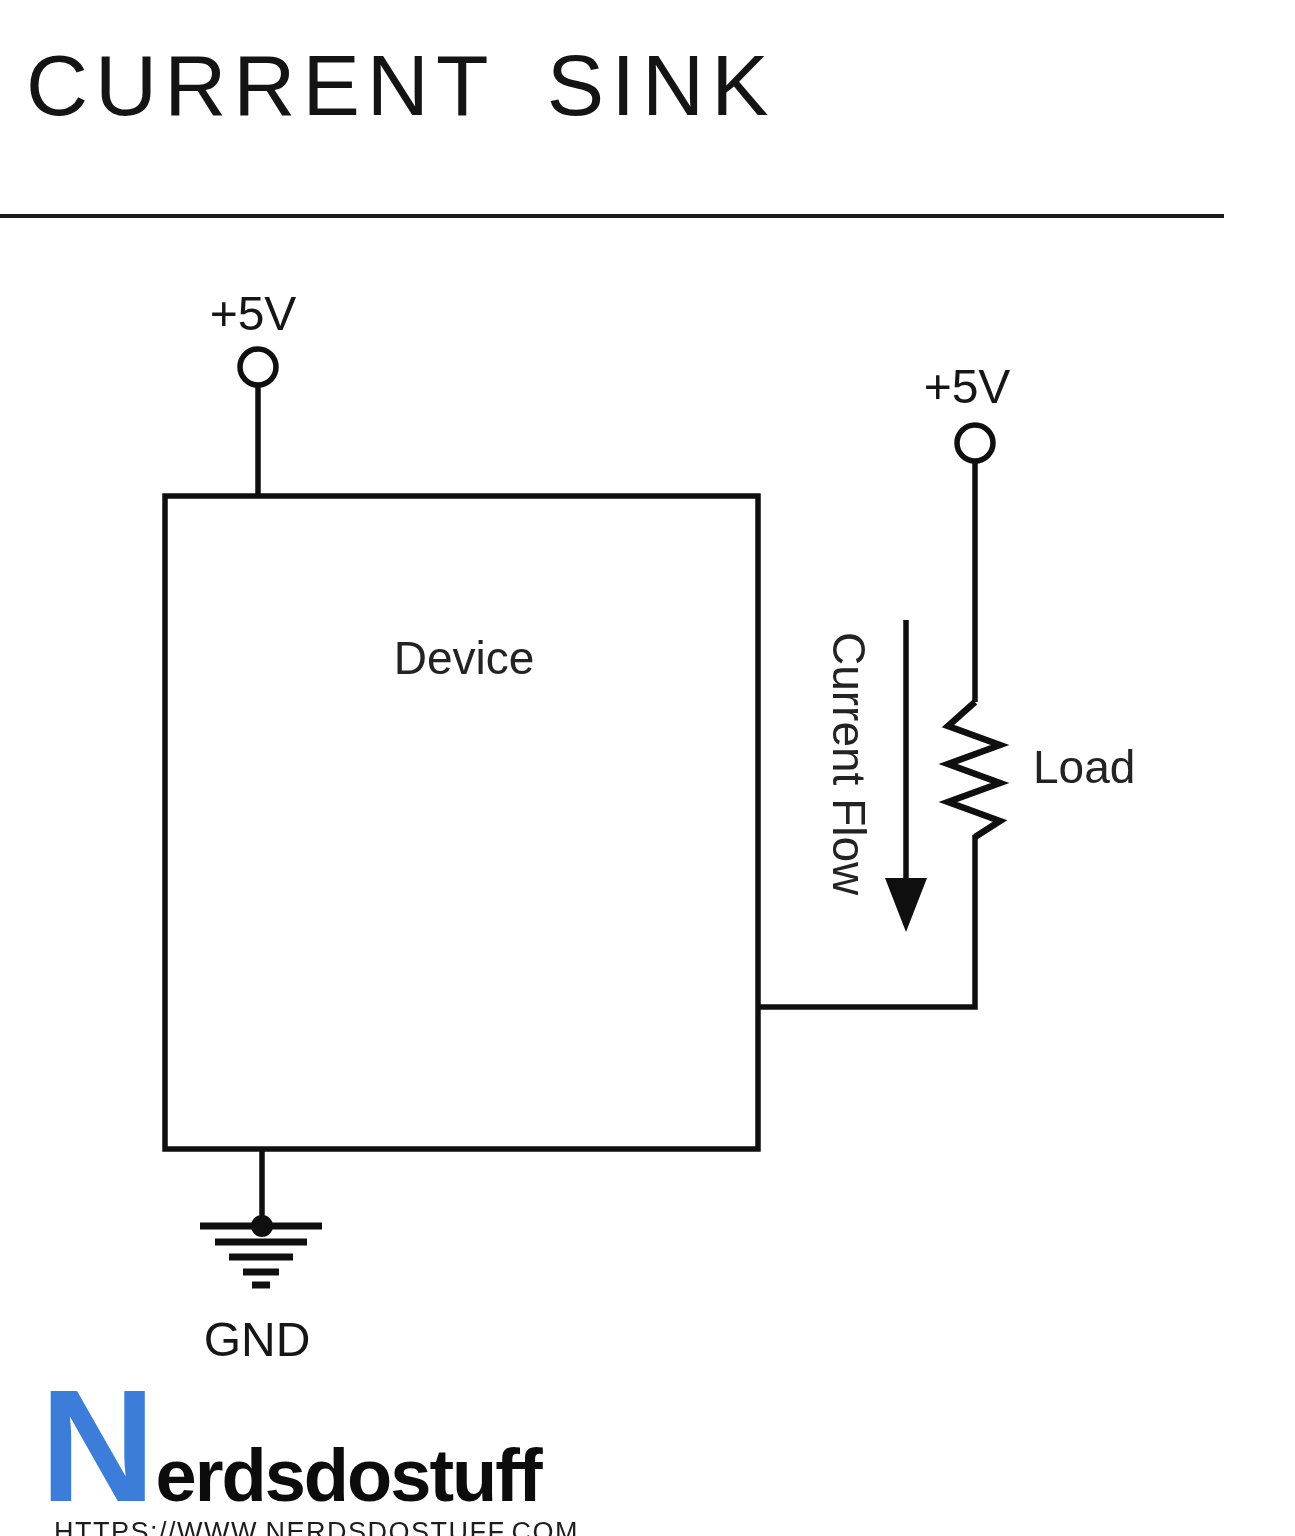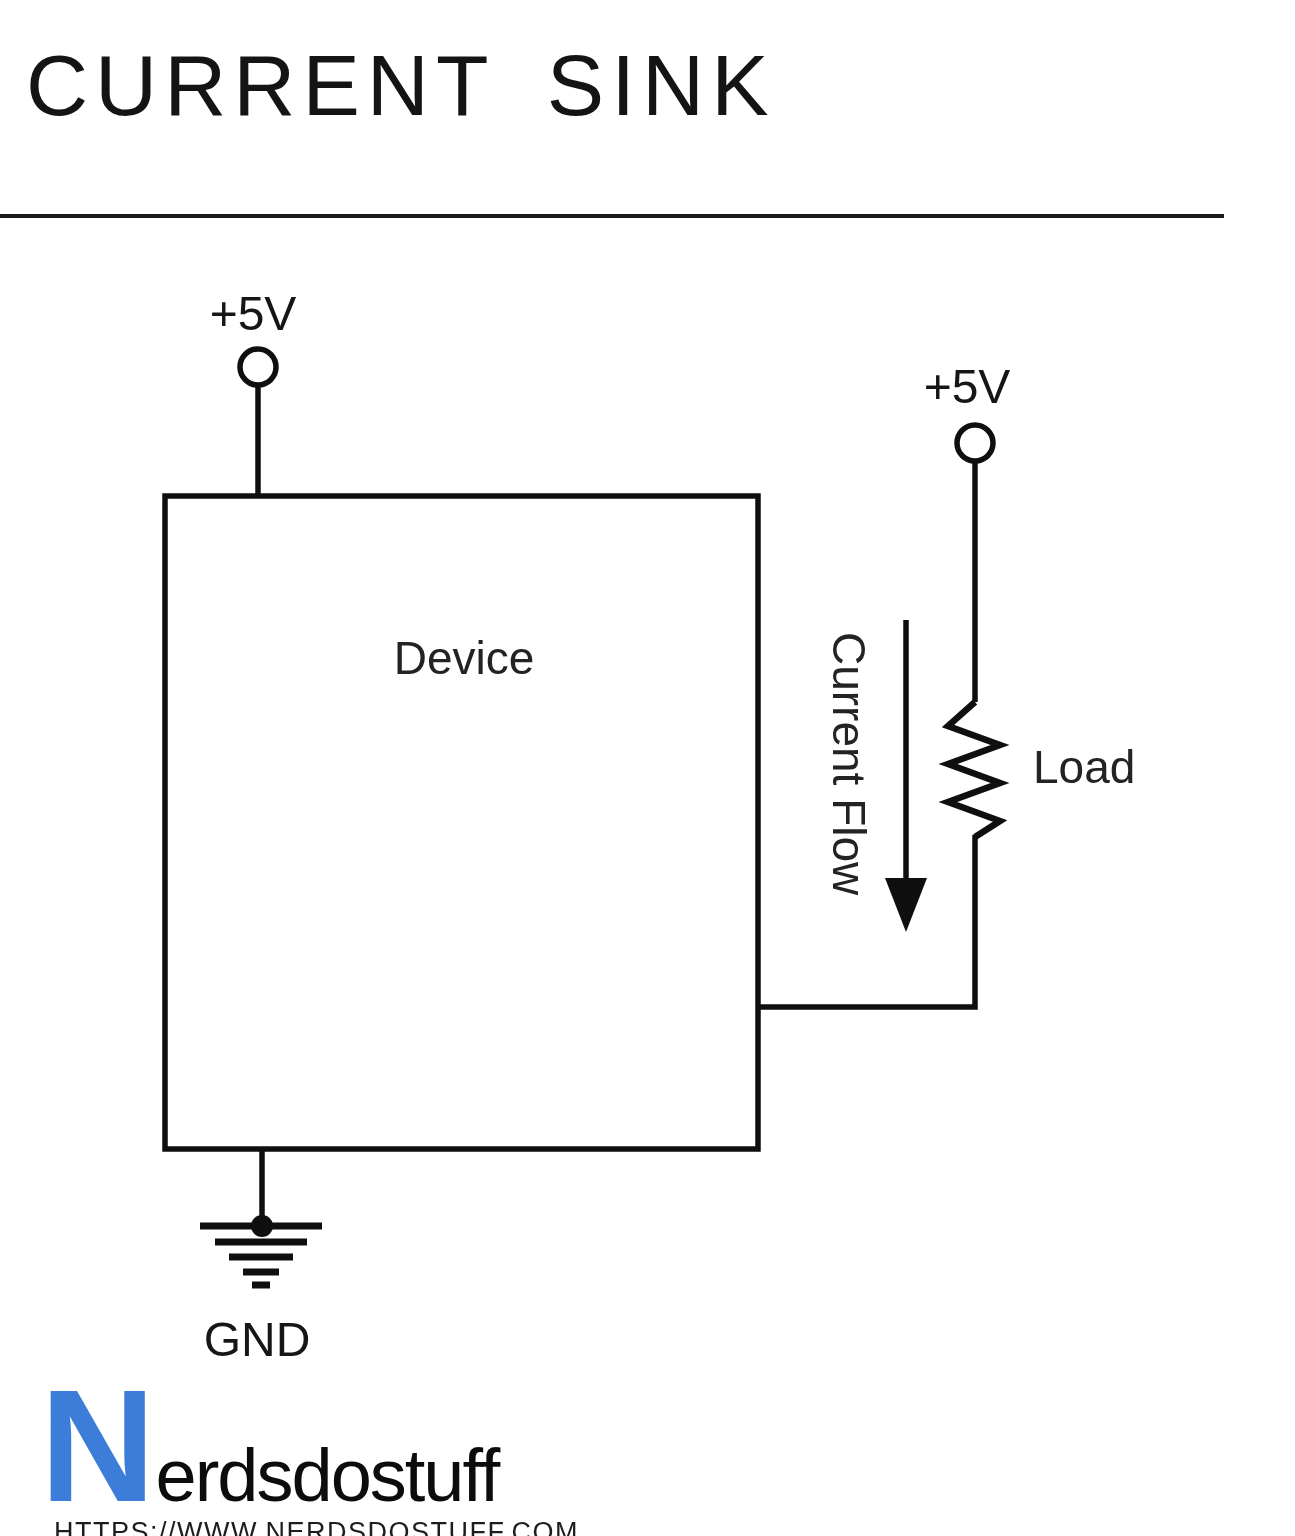--- a/index.html
+++ b/index.html
@@ -23,21 +23,21 @@
   .gbar  { stroke:#0f0f0f; stroke-width:7; }
   .fillb { fill:#0f0f0f; stroke:none; }
   .lbl   { font-family:"Liberation Sans", sans-serif; font-size:46px; fill:#232323; }
   .big   { font-size:48px; fill:#161616; }
 
   .logo { position:absolute; left:40px; top:1340px; line-height:1; white-space:nowrap; font-size:160px; }
   .logo-n {
     font-size:160px; font-weight:700; color:#3b7dd8;
   }
   .logo-word {
-    font-size:74px; font-weight:400; color:#0c0c0c; letter-spacing:-2px;
+    font-size:74px; font-weight:700; color:#0c0c0c; letter-spacing:-2px;
   }
   .url {
     position:absolute; left:54px; top:1491px;
     font-size:27px; letter-spacing:1.5px; color:#1d1d1d;
   }
   .bottom-bar {
     position:absolute; left:0; top:1530px; width:508px; height:6px; background:#000000;
   }
 </style>
 </head>

